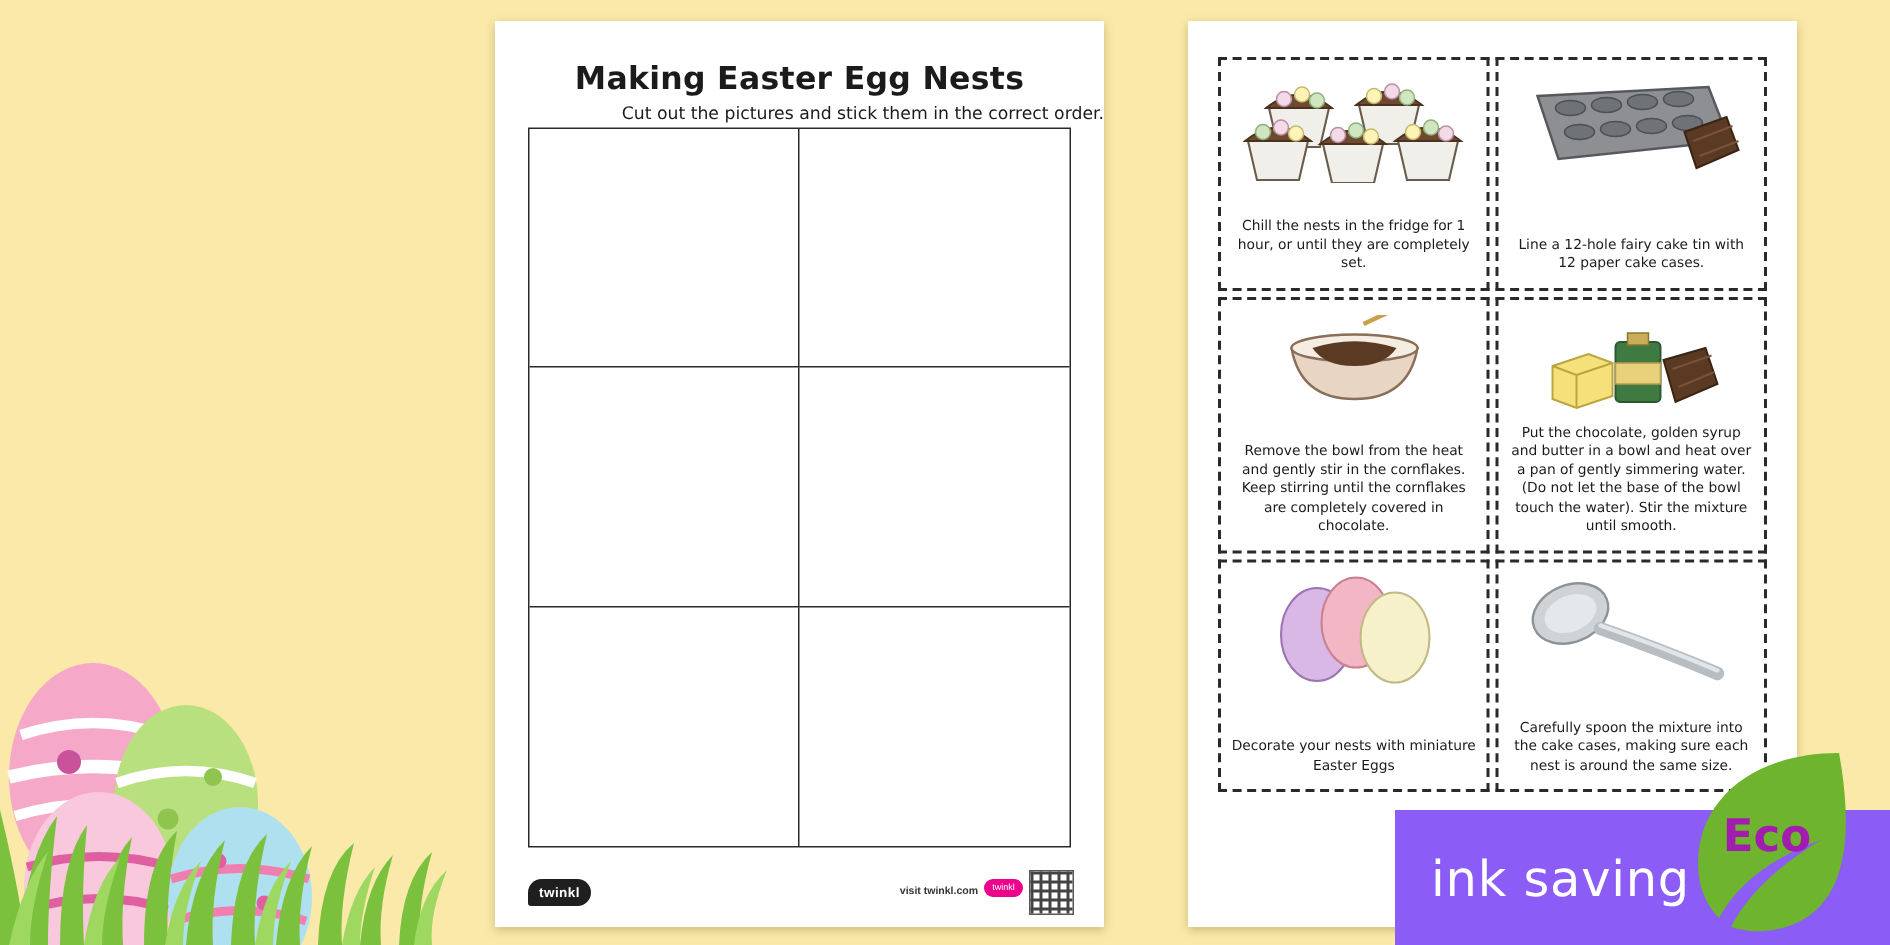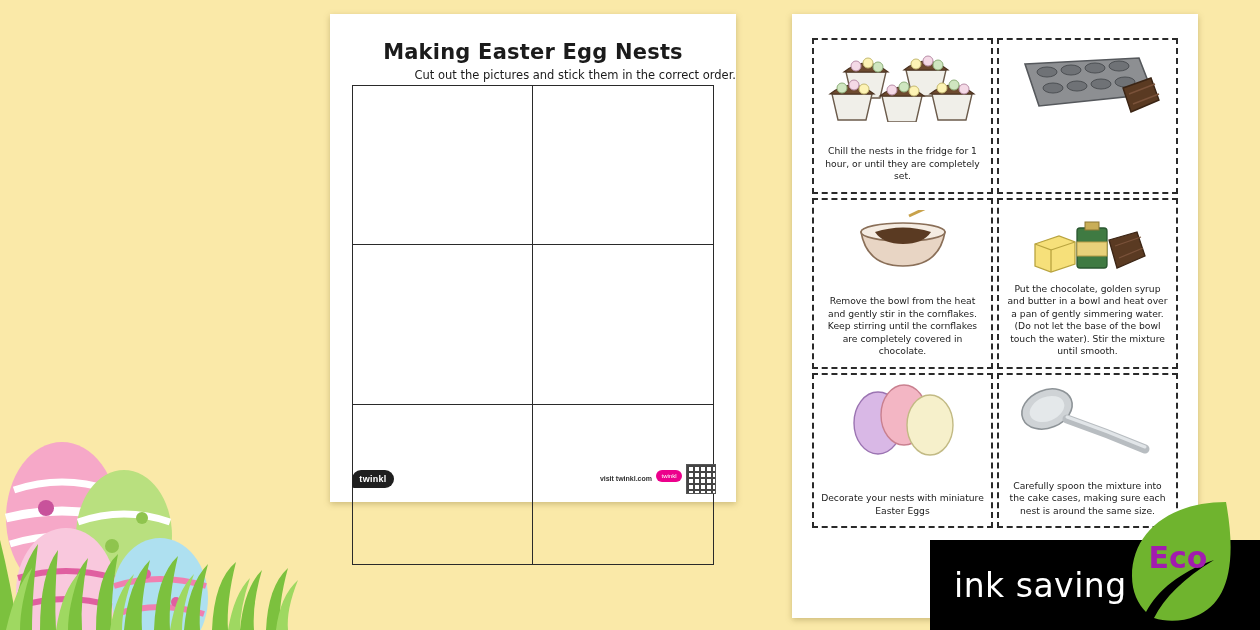--- a/index.html
+++ b/index.html
@@ -32,21 +32,21 @@
   
   .page {
     position: absolute;
     background: #ffffff;
     box-shadow: 0 2px 6px rgba(120, 100, 40, .35);
   }
   #page-left {
     left: 330px;
     top: 14px;
     width: 406px;
-    height: 488px;
+    height: 604px;
   }
   #page-right {
     left: 792px;
     top: 14px;
     width: 406px;
     height: 604px;
   }
 
   
   .sheet-title {
@@ -179,21 +179,21 @@
   }
   .card-art svg { display: block; }
 
   
   #eco-banner {
     position: absolute;
     right: 0;
     bottom: 0;
     width: 330px;
     height: 90px;
-    background: #000000;
+    background: #8b5cf6;
     display: flex;
     align-items: center;
     justify-content: flex-start;
     padding-left: 24px;
     box-sizing: border-box;
   }
   #eco-banner .ink-saving {
     color: #ffffff;
     font-family: "DejaVu Sans", sans-serif;
     font-size: 33px;
@@ -357,20 +357,21 @@
               <ellipse cx="82" cy="30" rx="10" ry="5"></ellipse>
               <ellipse cx="106" cy="28" rx="10" ry="5"></ellipse>
             </g>
 
             <path d="M104 34 L132 24 L140 46 L112 58 Z" fill="#5a3a22" stroke="#3a2414" stroke-width="1.4"></path>
             <path d="M110 40 L136 30" stroke="#7a523a" stroke-width="1.4"></path>
             <path d="M114 50 L140 40" stroke="#7a523a" stroke-width="1.4"></path>
           </g>
         </svg>
       </div>
+      <div class="card-text">Line a 12-hole fairy cake tin with 12 paper cake cases.</div>
     </div>
 
     <div class="card">
       <div class="card-art">
         <svg width="120" height="68" viewBox="0 0 120 68">
           <g transform="translate(8,4)">
             <line x1="58" y1="2" x2="88" y2="-12" stroke="#c8a24b" stroke-width="3"></line>
             <path d="M36 14 q-10 10 -4 18 q12 8 26 4 q10 -4 8 -14 q-12 -12 -30 -8 Z" fill="#4a3322"></path>
             <path d="M10 18 q42 -12 84 0 q-6 34 -42 34 q-36 0 -42 -34 Z" fill="#e8d5c4" stroke="#8a6f58" stroke-width="1.6"></path>
             <ellipse cx="52" cy="18" rx="42" ry="9" fill="#f5ece2" stroke="#8a6f58" stroke-width="1.6"></ellipse>

